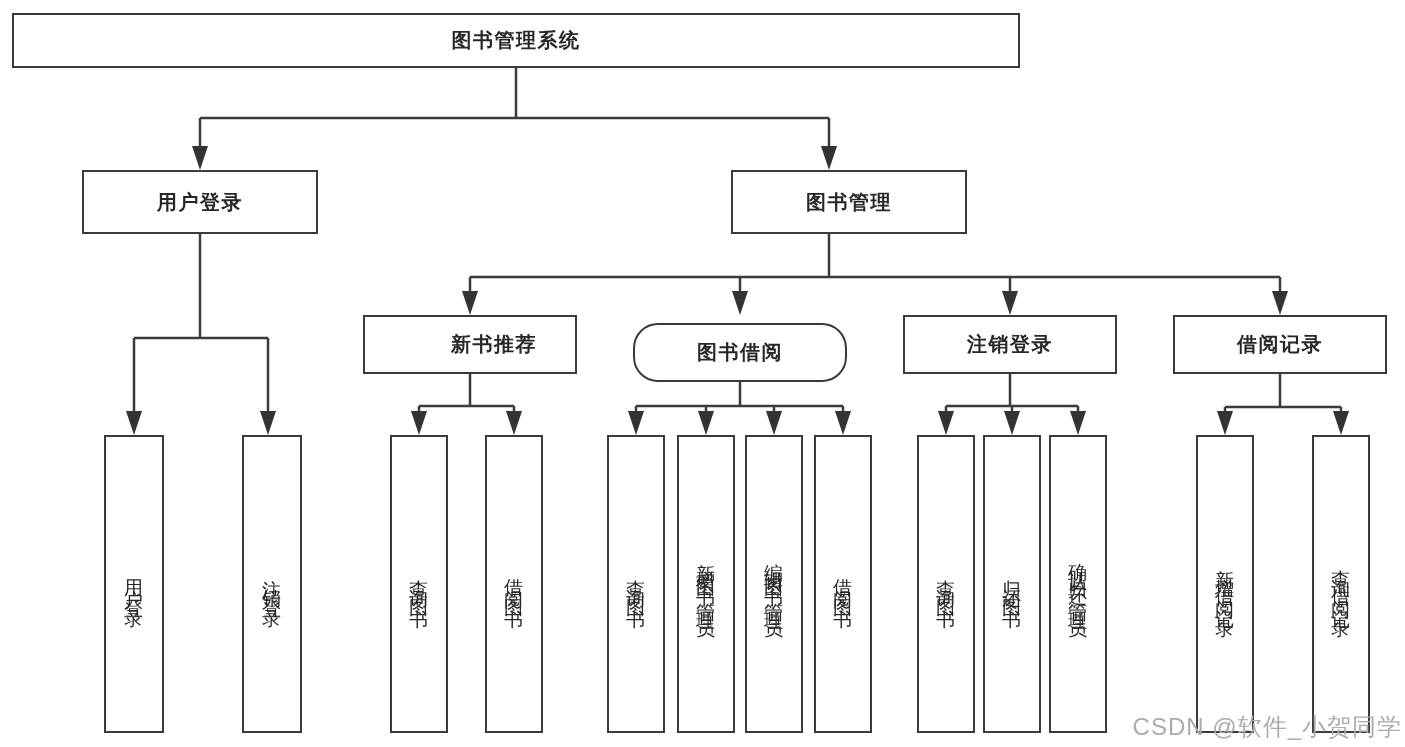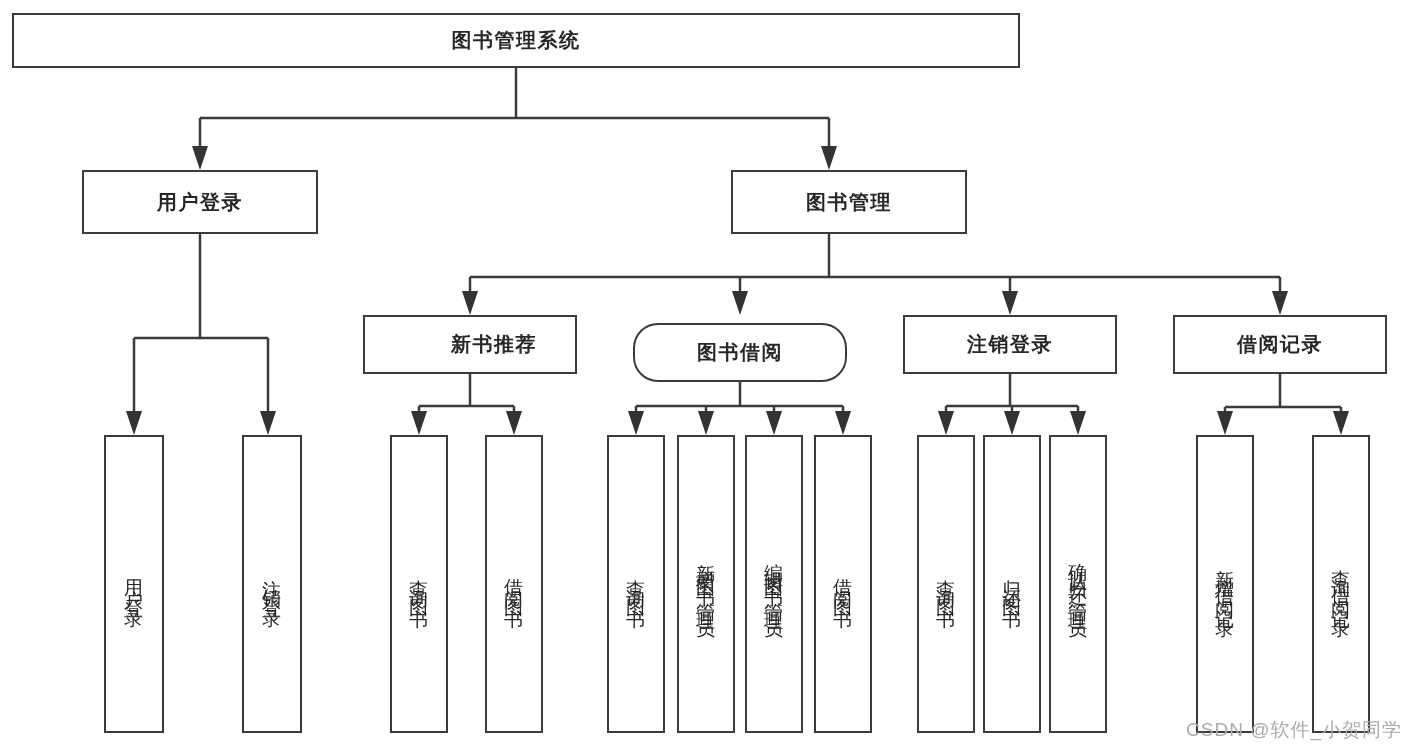--- a/index.html
+++ b/index.html
@@ -24,21 +24,21 @@
     text-orientation:mixed;
     font-size:19px;
     letter-spacing:10px;
     line-height:1.0;
     color:#272727;
   }
   .vnode.long > span{letter-spacing:8px;}
   .watermark{
     position:absolute;z-index:3;
     right:3px;bottom:4px;
-    font-size:19px;color:#ababab;letter-spacing:1px;
+    font-size:24px;color:#ababab;letter-spacing:1px;
     white-space:nowrap;
   }
 </style>
 </head>
 <body>
 
 <div class="stage">
 
   <svg class="wires" width="1405" height="747" viewBox="0 0 1405 747">
     <g stroke="#3b3b3b" stroke-width="2.5" fill="none">

